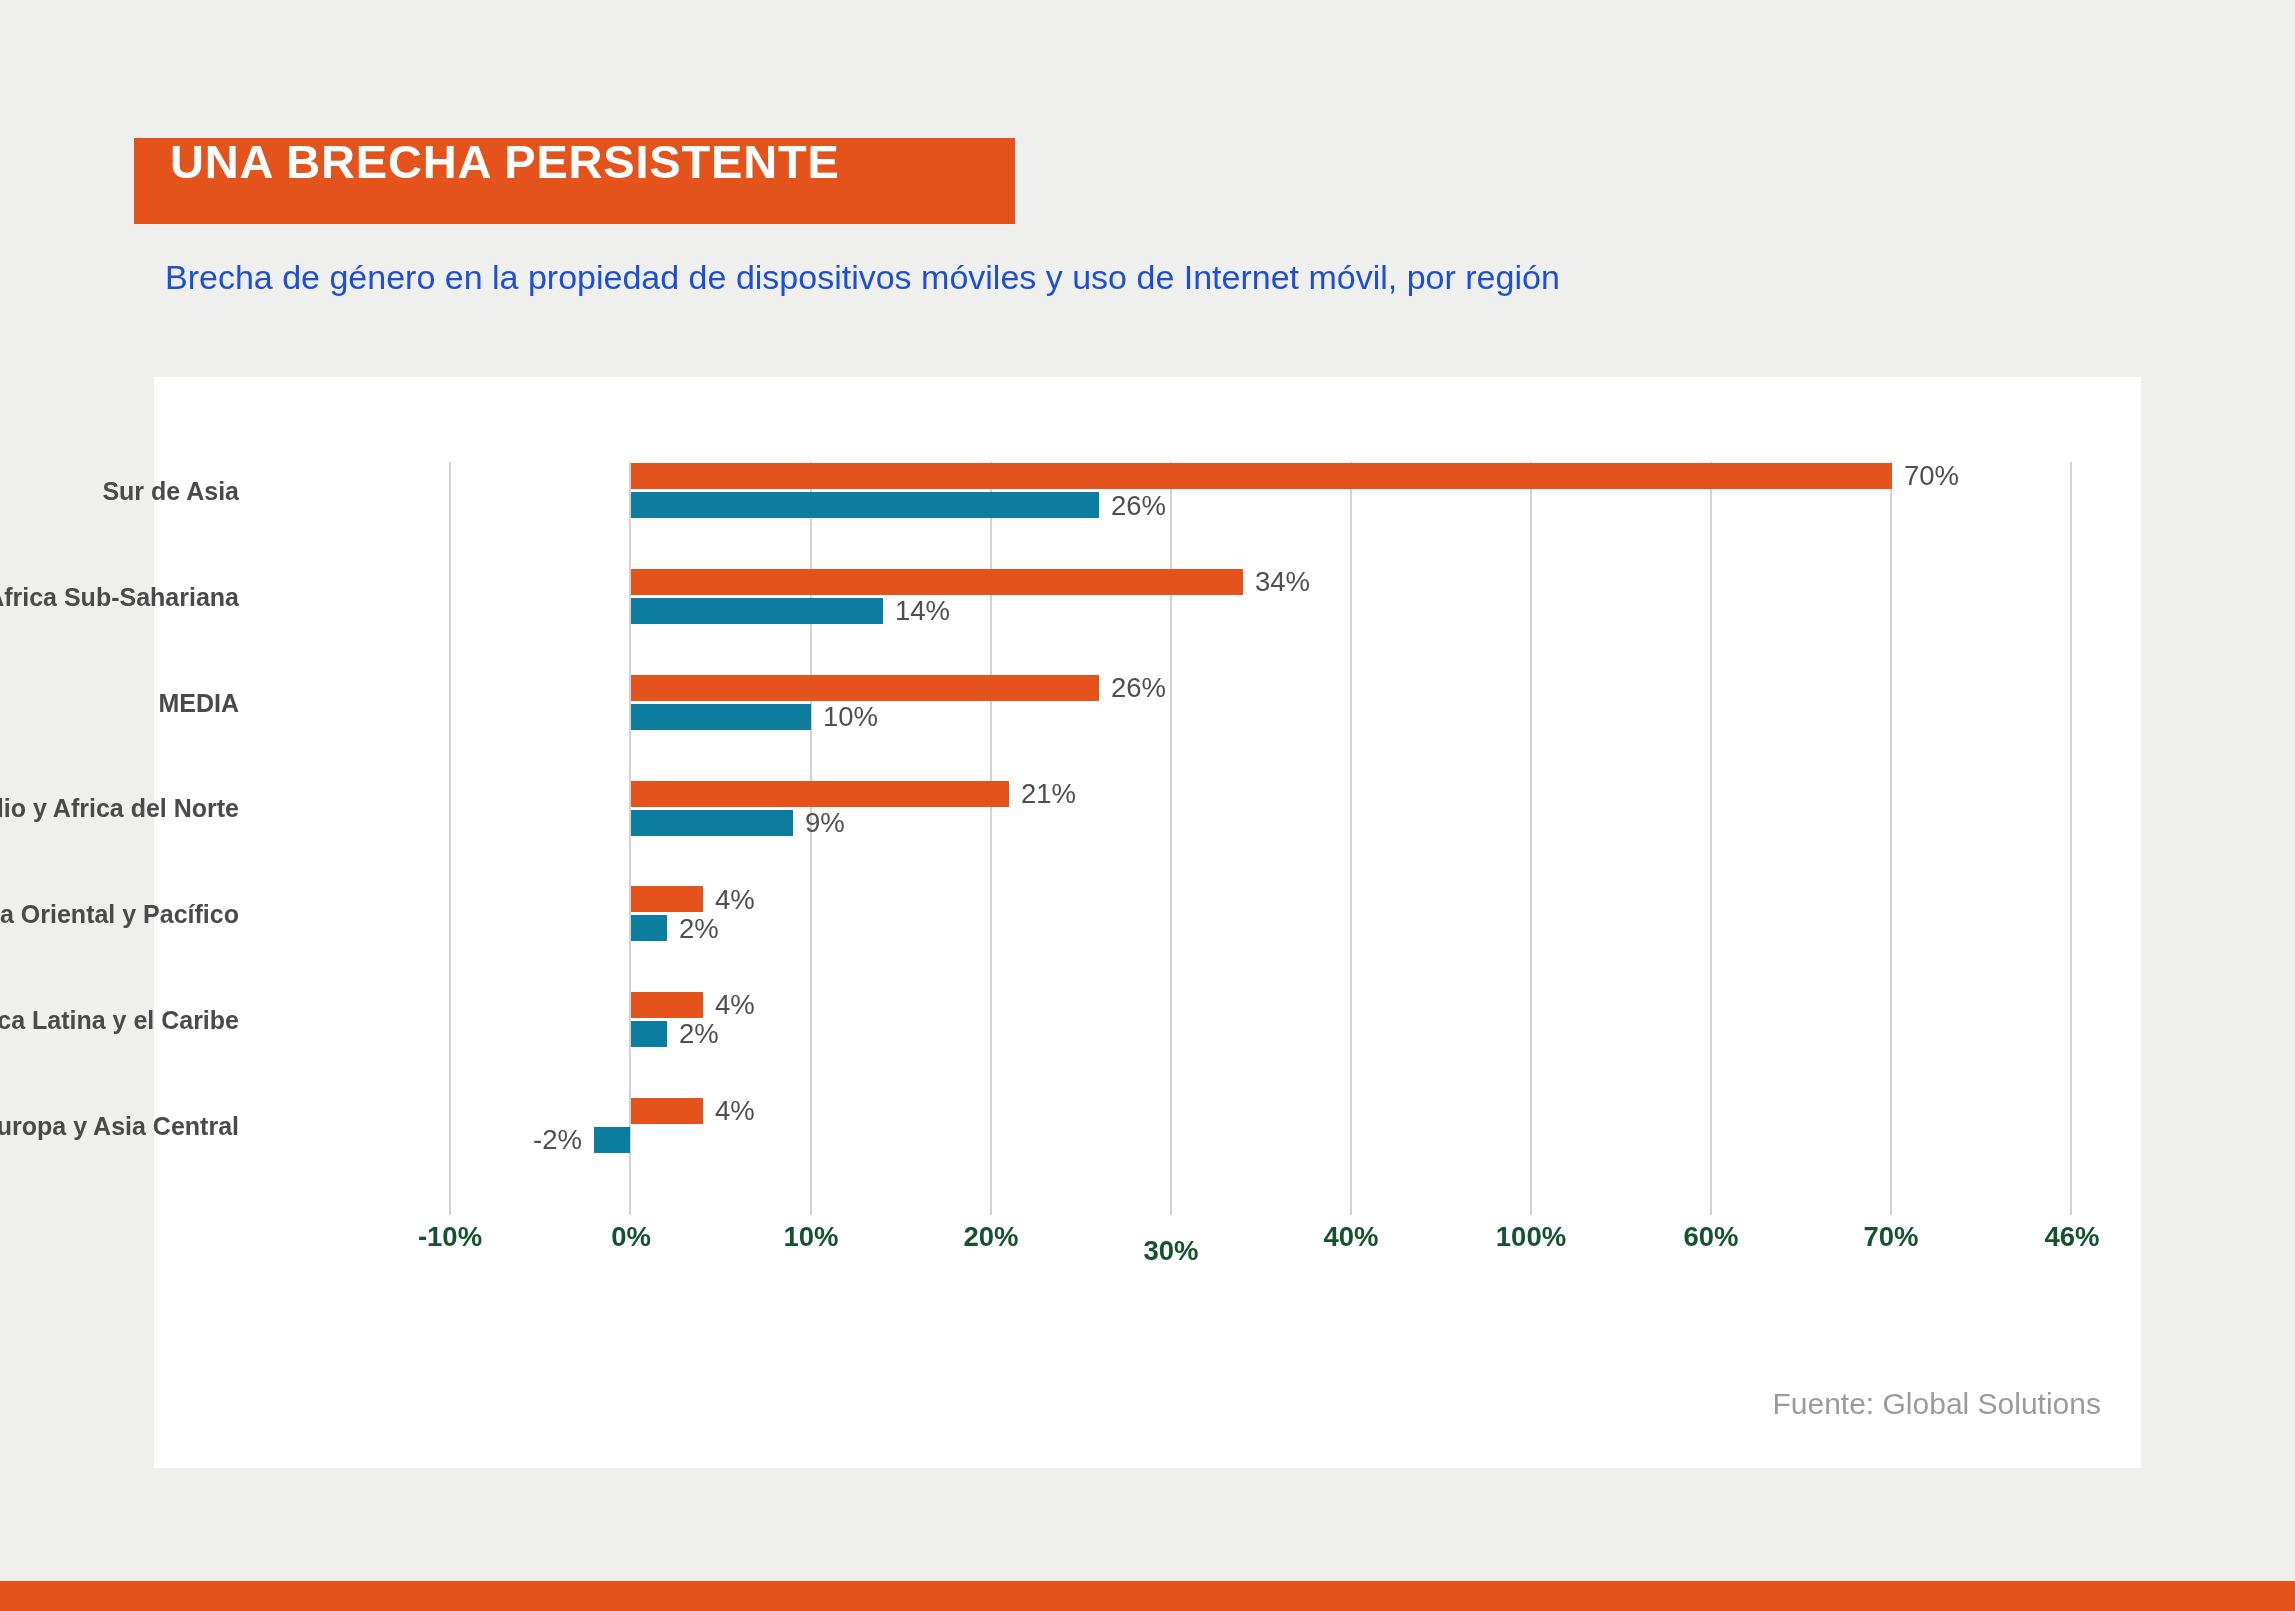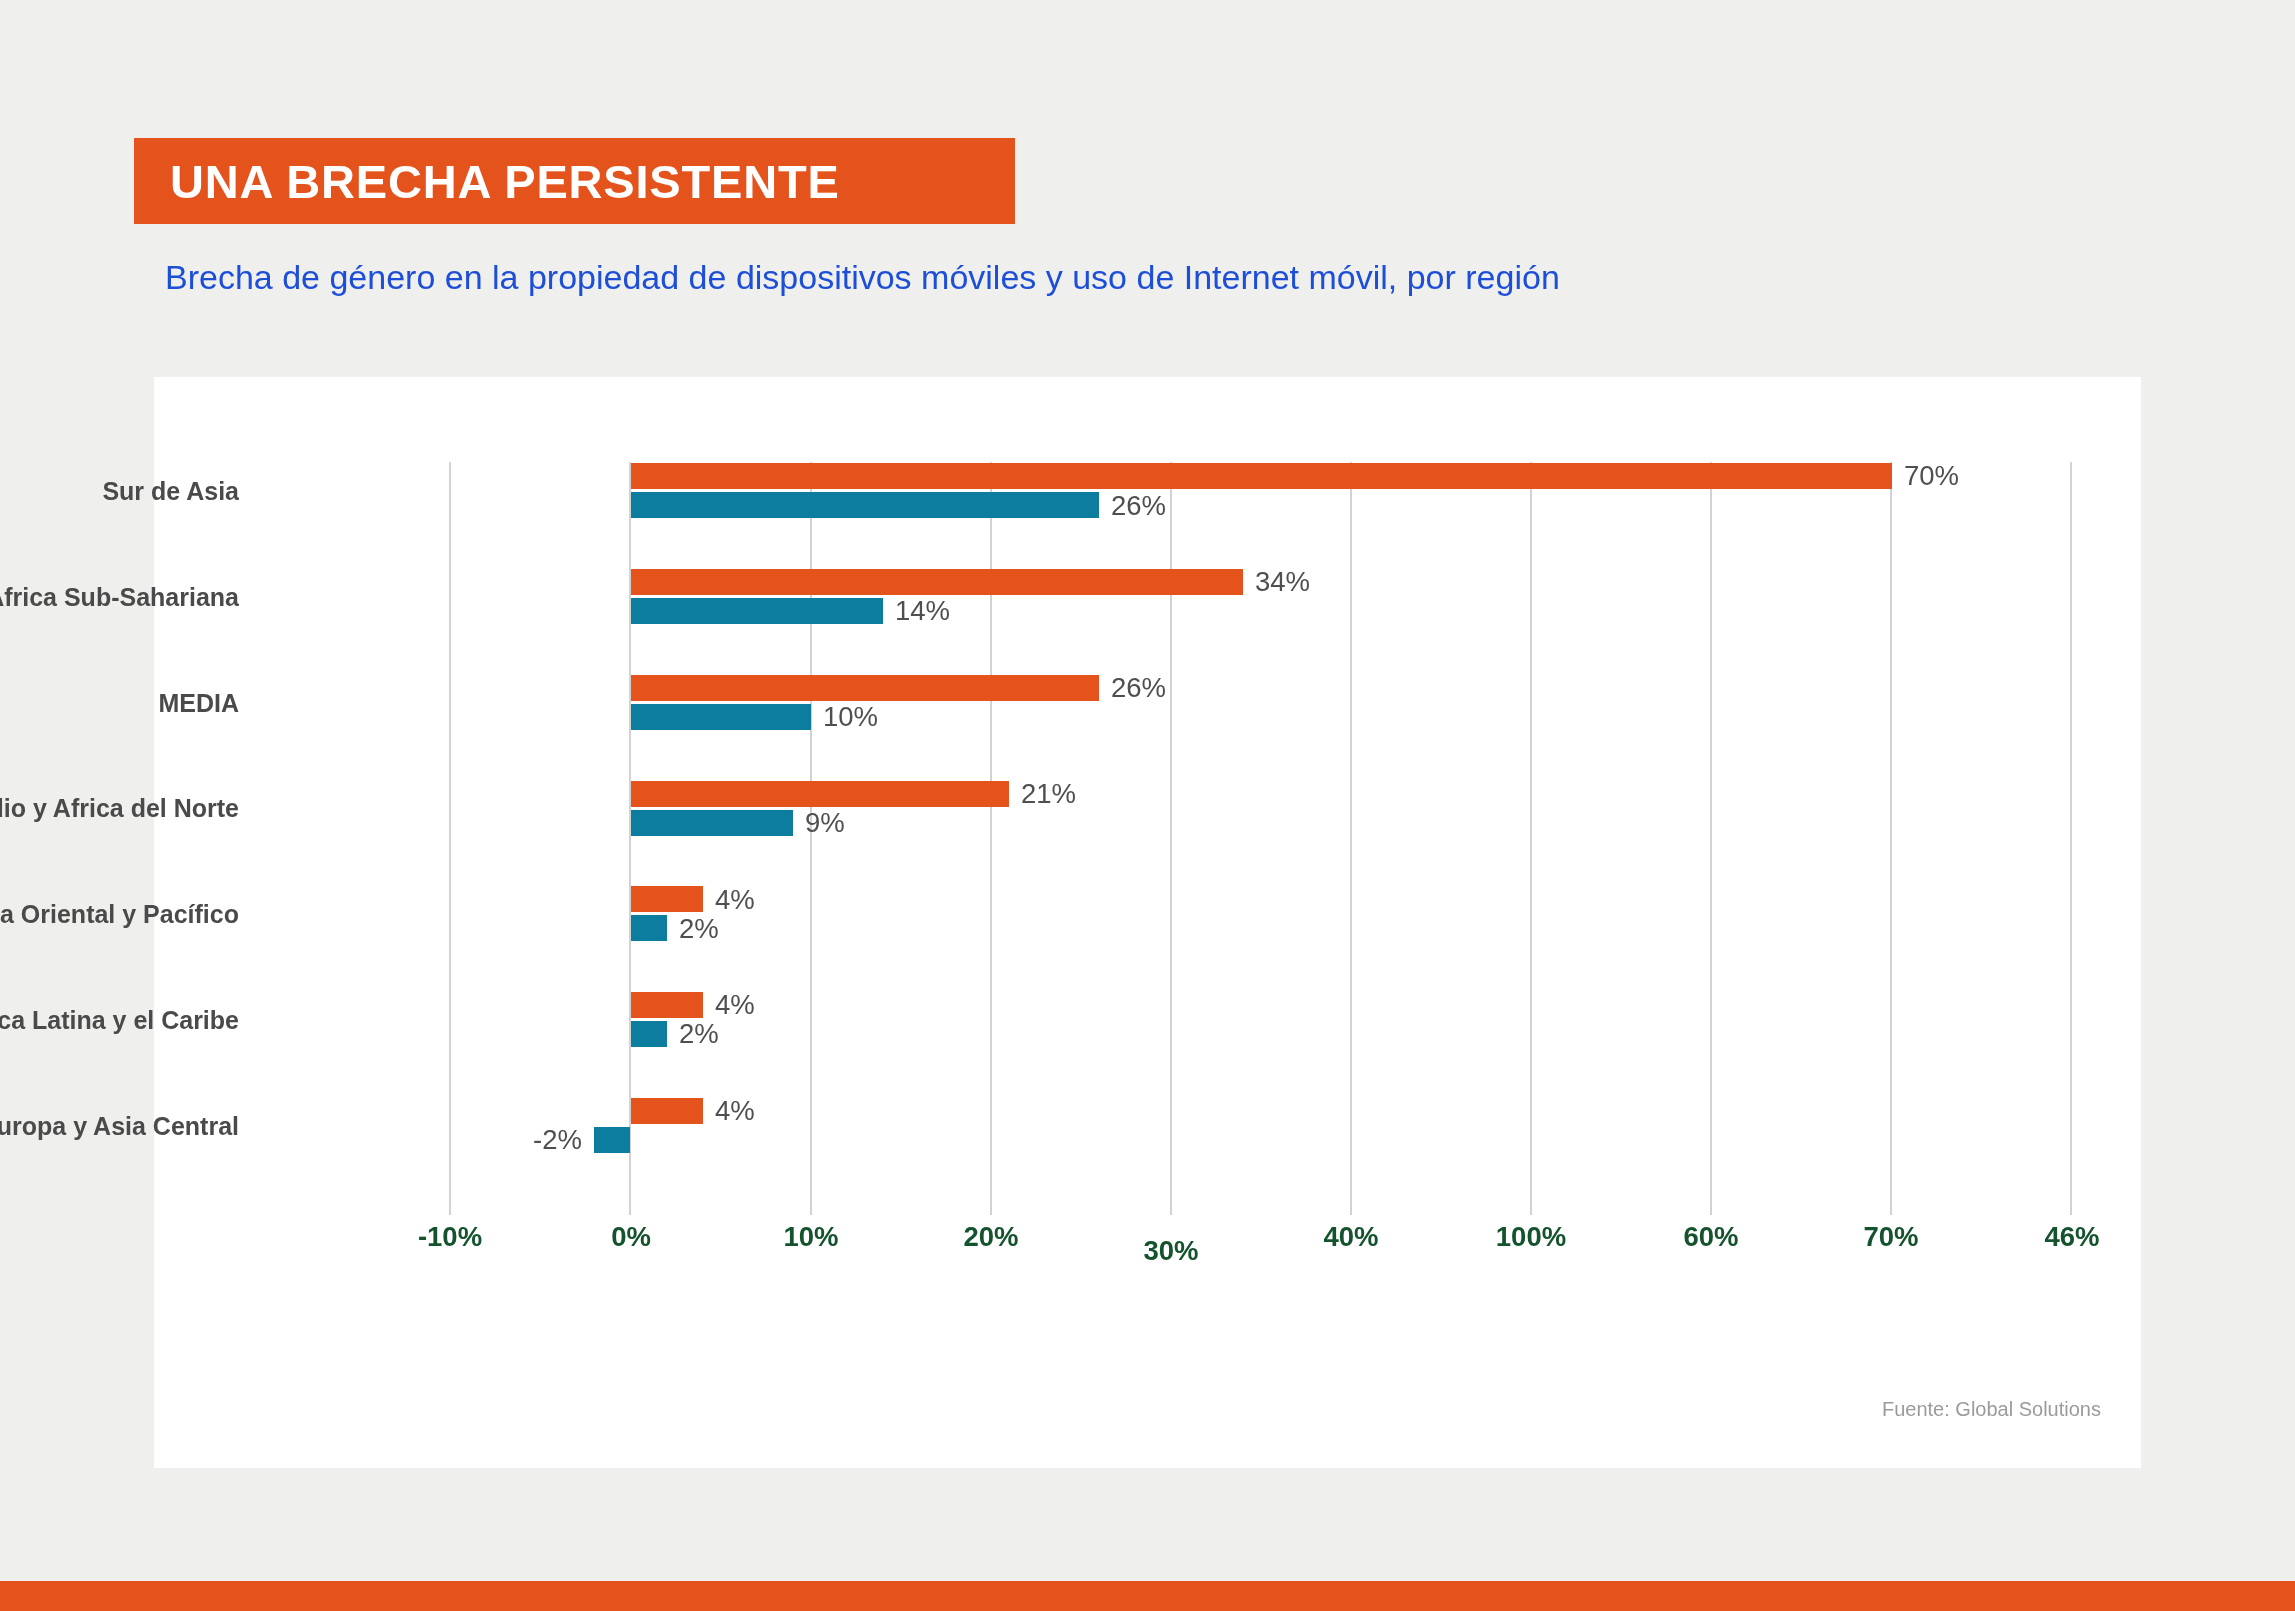--- a/index.html
+++ b/index.html
@@ -17,21 +17,20 @@
 
   
   #title-band {
     position: absolute;
     left: 134px;
     top: 138px;
     width: 881px;
     height: 86px;
     background: #e5531d;
     display: flex;
-    align-items: center;
   }
   #title-text {
     color: #ffffff;
     font-size: 47px;
     font-weight: bold;
     letter-spacing: 0.8px;
     padding-left: 36px;
     line-height: 1;
     white-space: nowrap;
   }
@@ -105,21 +104,21 @@
     transform: translateY(-50%);
   }
   .bar-value.right { text-align: left; }
   .bar-value.left  { text-align: right; }
 
   
   #source-note {
     position: absolute;
     right: 40px;
     bottom: 47px;
-    font-size: 20px;
+    font-size: 30px;
     color: #9b9b9b;
     white-space: nowrap;
   }
 
   
   #bottom-strip {
     position: absolute;
     left: 0;
     bottom: 0;
     width: 100%;

